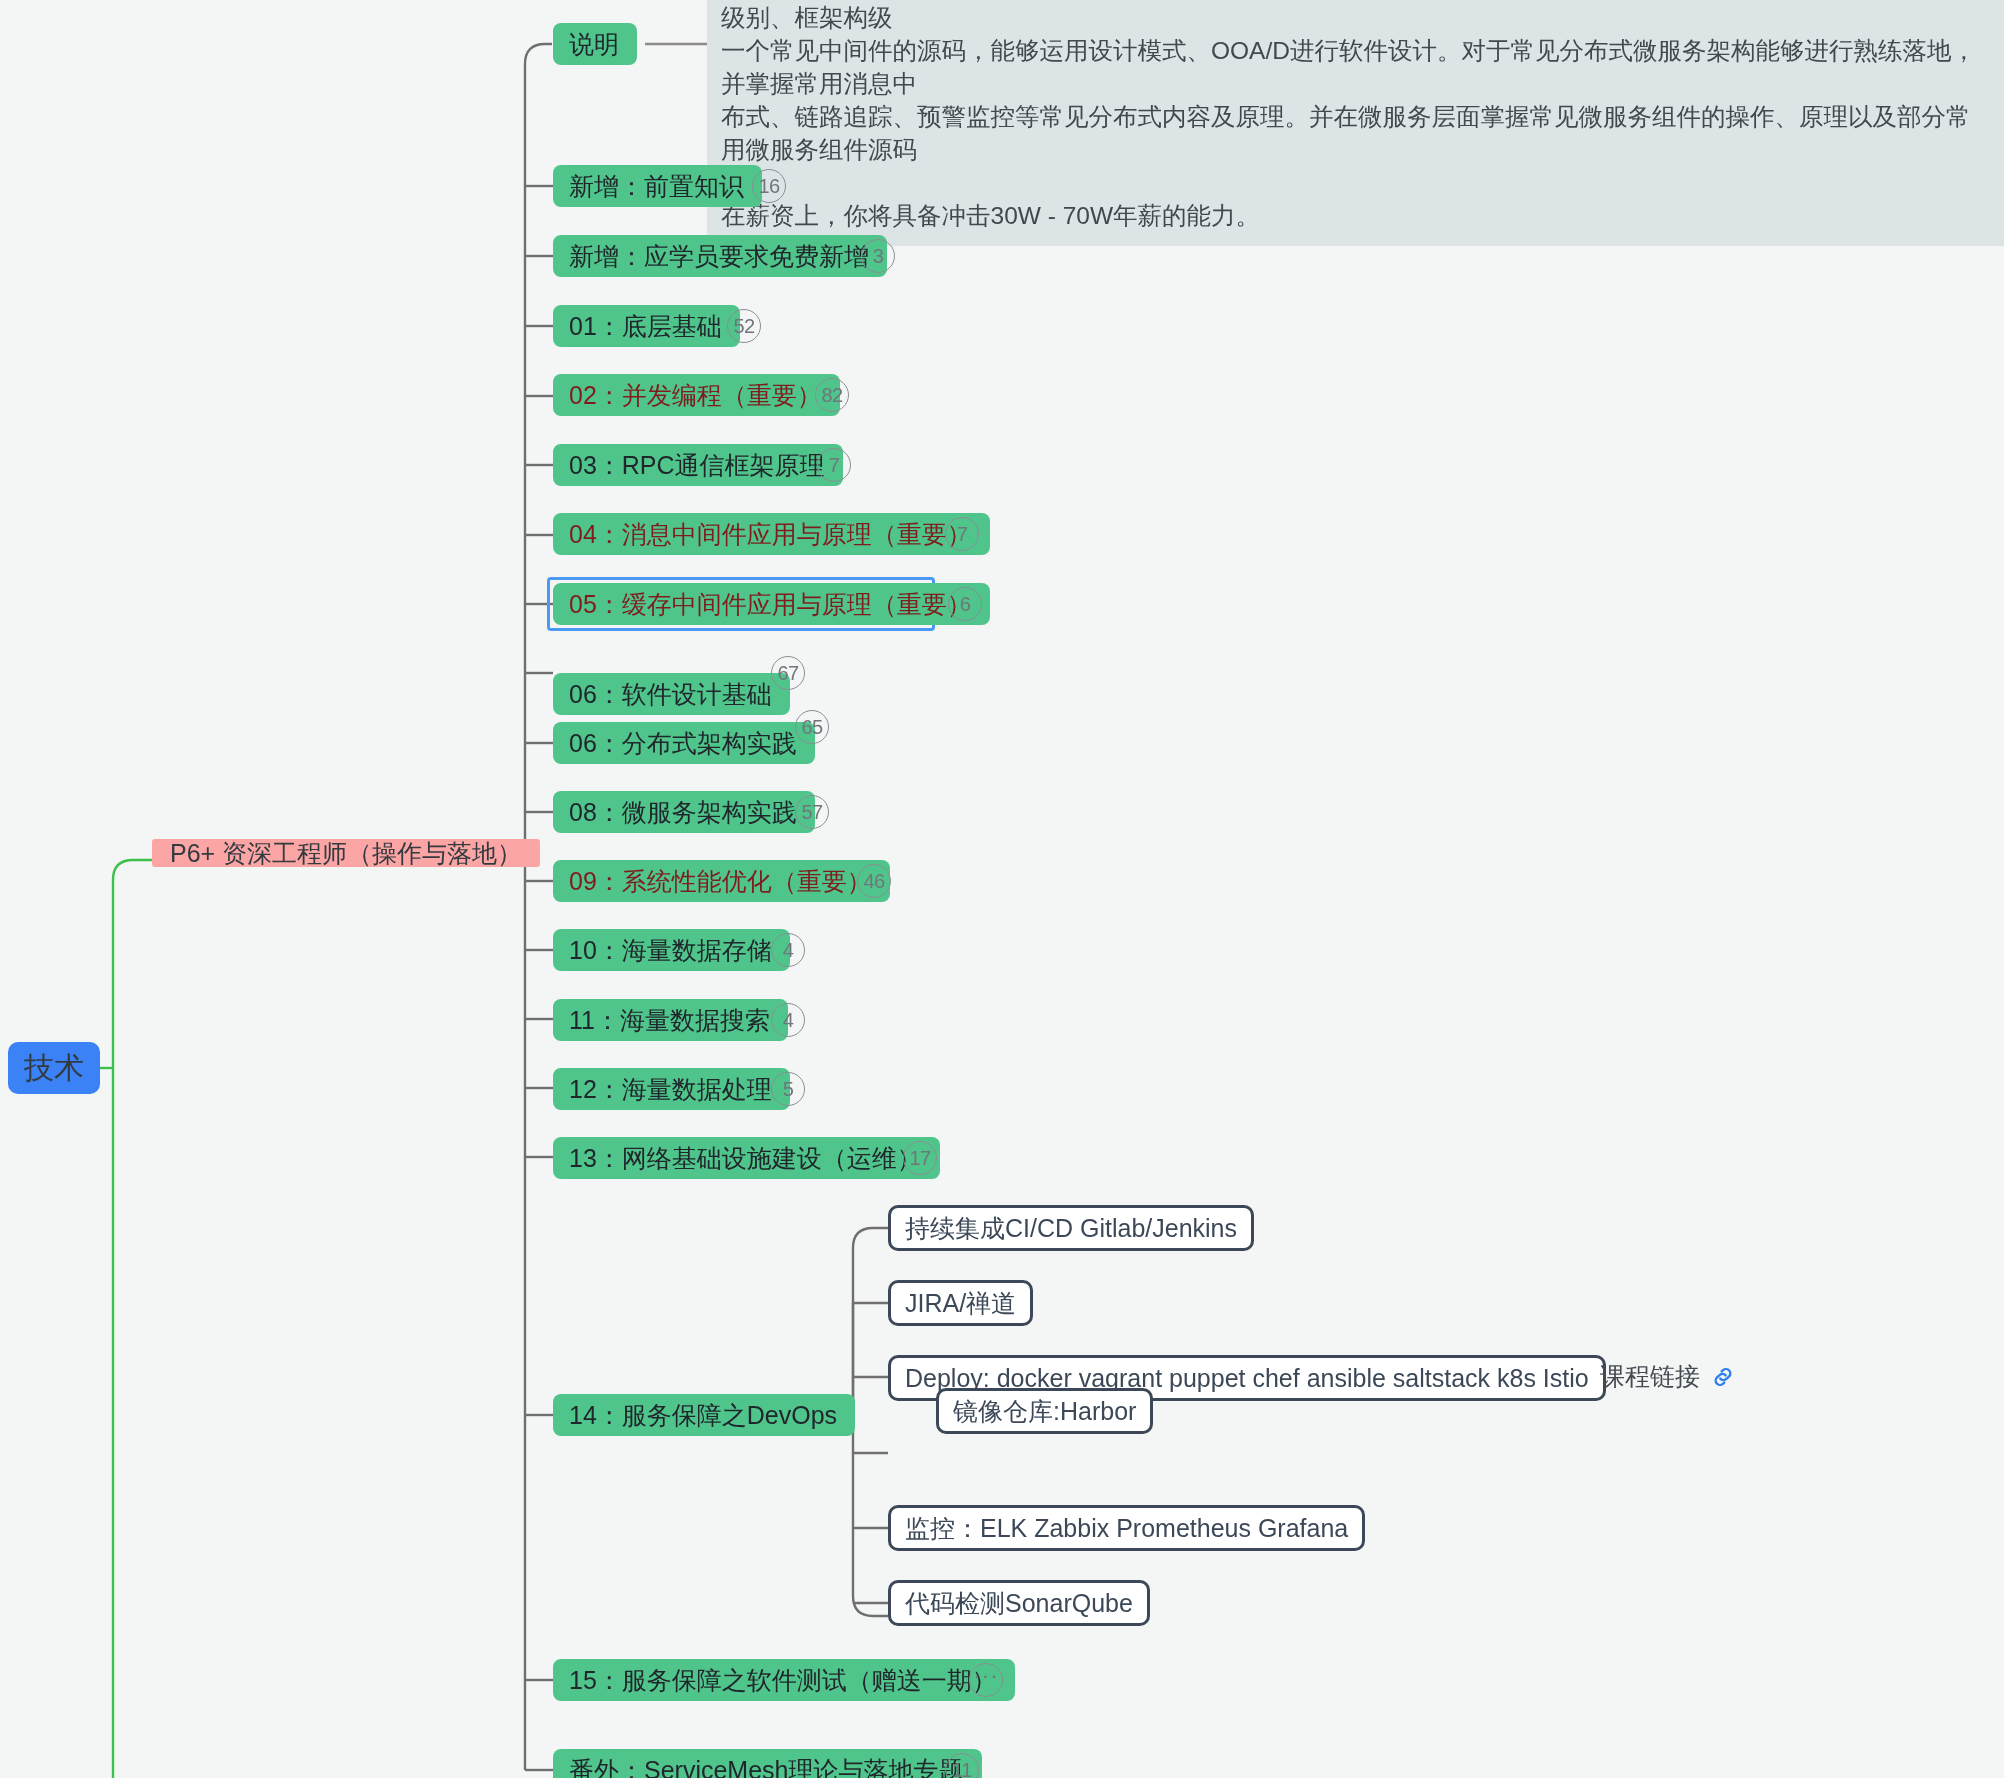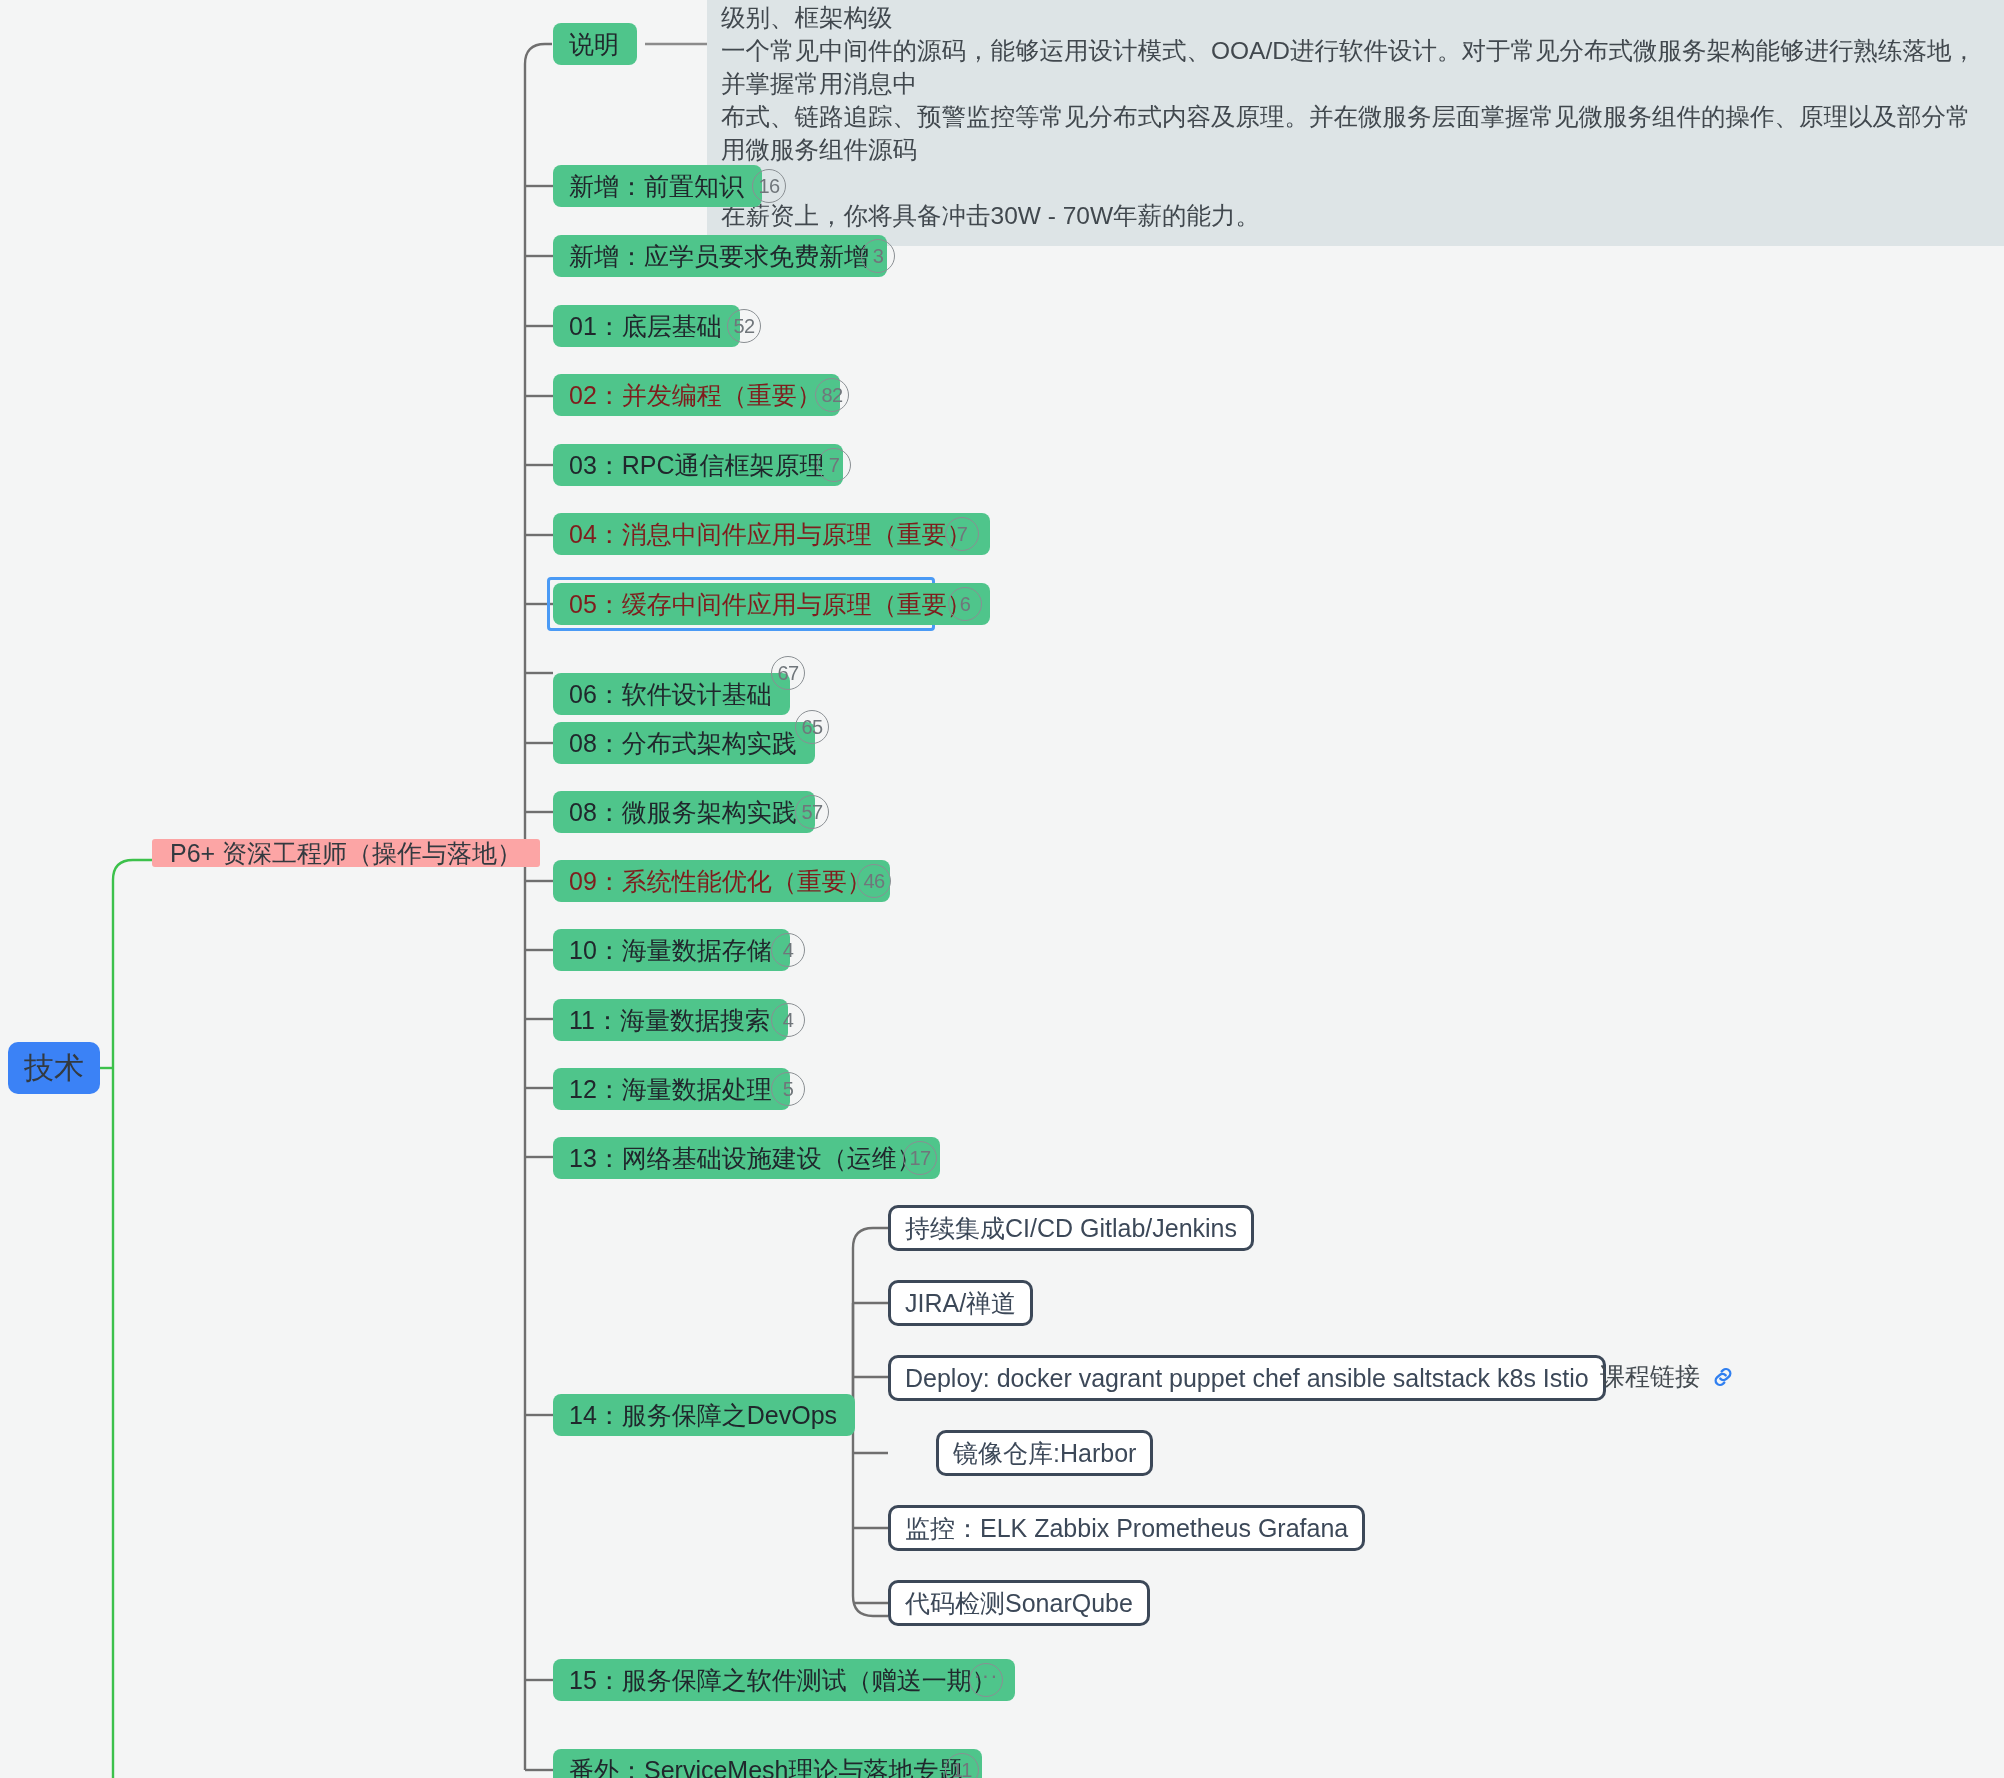--- a/index.html
+++ b/index.html
@@ -267,21 +267,21 @@
     <span class="chip topic hot">05：缓存中间件应用与原理（重要）</span>
   </div>
   <div class="badge" style="left:948px; top:587px;">6</div>
 
   <div class="node" style="left:553px; top:652px;margin-top:21px;">
     <span class="chip topic">06：软件设计基础</span>
   </div>
   <div class="badge" style="left:771px; top:656px;">67</div>
 
   <div class="node" style="left:553px; top:722px;">
-    <span class="chip topic">08：分布式架构实践</span>
+    <span class="chip topic">06：分布式架构实践</span>
   </div>
   <div class="badge" style="left:795px; top:710px;">65</div>
 
   <div class="node" style="left:553px; top:791px;">
     <span class="chip topic">08：微服务架构实践</span>
   </div>
   <div class="badge" style="left:795px; top:795px;">57</div>
 
   <div class="node" style="left:553px; top:860px;">
     <span class="chip topic hot">09：系统性能优化（重要）</span>
@@ -314,21 +314,21 @@
 
   <div class="node" style="left:888px; top:1205px;">
     <span class="chip leaf">持续集成CI/CD Gitlab/Jenkins</span>
   </div>
   <div class="node" style="left:888px; top:1280px;">
     <span class="chip leaf">JIRA/禅道</span>
   </div>
   <div class="node" style="left:888px; top:1355px;">
     <span class="chip leaf">Deploy: docker vagrant puppet chef ansible saltstack k8s Istio</span>
   </div>
-  <div class="node" style="left:888px; top:1430px;padding-left:48px;">
+  <div class="node" style="left:888px; top:1388px;padding-left:48px;">
     <span class="chip leaf">镜像仓库:Harbor</span>
   </div>
   <div class="node" style="left:888px; top:1505px;">
     <span class="chip leaf">监控：ELK Zabbix Prometheus Grafana</span>
   </div>
   <div class="node" style="left:888px; top:1580px;">
     <span class="chip leaf">代码检测SonarQube</span>
   </div>
 
   <div class="plain" style="left:1600px; top:1360px;">

